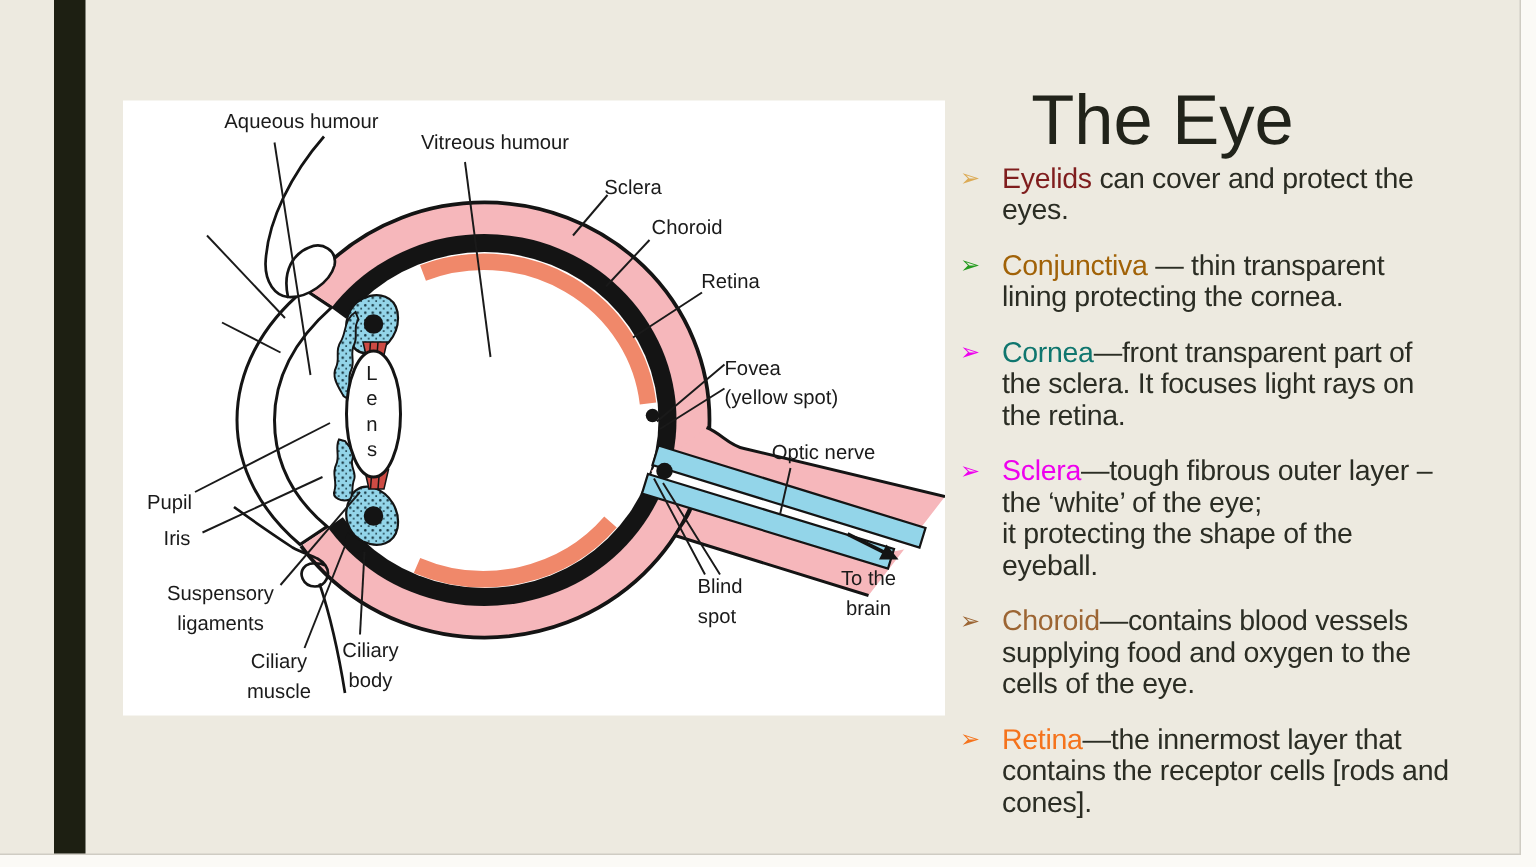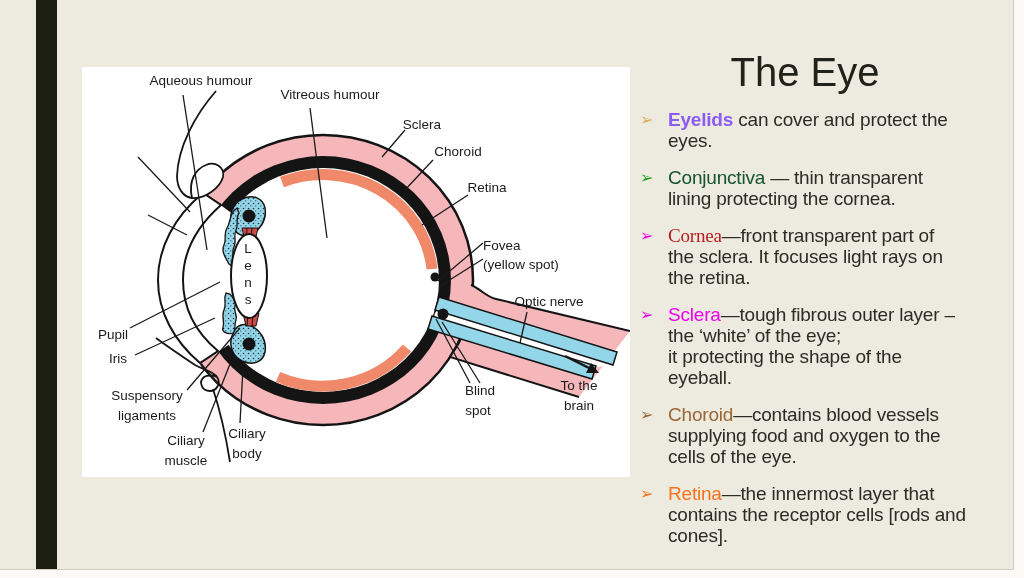--- a/index.html
+++ b/index.html
@@ -11,22 +11,22 @@
   .slide {
     position:absolute; left:0; top:0; width:1013px; height:569px;
     border-right:1px solid #cfccc3; border-bottom:1px solid #cfccc3;
   }
   .accent-bar { position:absolute; left:36px; top:0; width:21px; height:569px; }
   .diagram-panel {
     position:absolute; left:82px; top:67px; width:548px; height:410px;
     background:#ffffff;
   }
   .slide-title {
-    position:absolute; left:640px; top:24px; width:330px;
-    text-align:center; font-size:40px; line-height:1.05; font-weight:400;
+    position:absolute; left:610px; top:24px; width:330px;
+    text-align:center; font-size:47px; line-height:1.05; font-weight:400;
   }
   .bullets {
     position:absolute; left:640px; top:109px; width:376px;
     list-style:none; margin:0; padding:0;
   }
   .bullets li {
     display:flex; align-items:flex-start;
     margin:0 0 16px 0; font-size:19px; line-height:21px; color:#2b2d24;
     letter-spacing:-0.2px;
   }
@@ -147,31 +147,31 @@
         <text x="165" y="391" text-anchor="middle">body</text>
         <text x="54" y="88" text-anchor="middle"></text>
         <text x="38" y="158" text-anchor="middle"></text>
       </g>
     </svg>
   </div>
 
   <ul class="bullets">
     <li>
       <span class="marker" style="color: rgb(220, 171, 85);">➢</span>
-      <span class="btext"><span class="kw" style="color: #8b5cf6; font-weight: bold;">Eyelids</span><span> can cover and protect the
+      <span class="btext"><span class="kw" style="color: #7f1d1d;">Eyelids</span><span> can cover and protect the
 eyes.</span></span>
     </li>
     <li>
       <span class="marker" style="color: rgb(35, 155, 30);">➢</span>
-      <span class="btext"><span class="kw" style="color: #14532d;">Conjunctiva</span><span> — thin transparent
+      <span class="btext"><span class="kw" style="color: #a16207;">Conjunctiva</span><span> — thin transparent
 lining protecting the cornea.</span></span>
     </li>
     <li>
       <span class="marker" style="color: rgb(238, 0, 238);">➢</span>
-      <span class="btext"><span class="kw" style="color: #b91c1c; font-family: Liberation Serif, serif;">Cornea</span><span>—front transparent part of
+      <span class="btext"><span class="kw" style="color: #0f766e;">Cornea</span><span>—front transparent part of
 the sclera. It focuses light rays on
 the retina.</span></span>
     </li>
     <li>
       <span class="marker" style="color: rgb(238, 0, 238);">➢</span>
       <span class="btext"><span class="kw" style="color: rgb(238, 0, 238);">Sclera</span><span>—tough fibrous outer layer –
 the ‘white’ of the eye;
 it protecting the shape of the
 eyeball.</span></span>
     </li>

